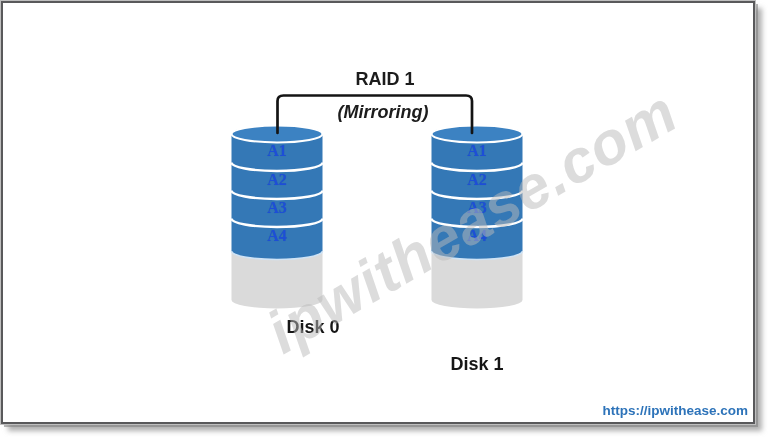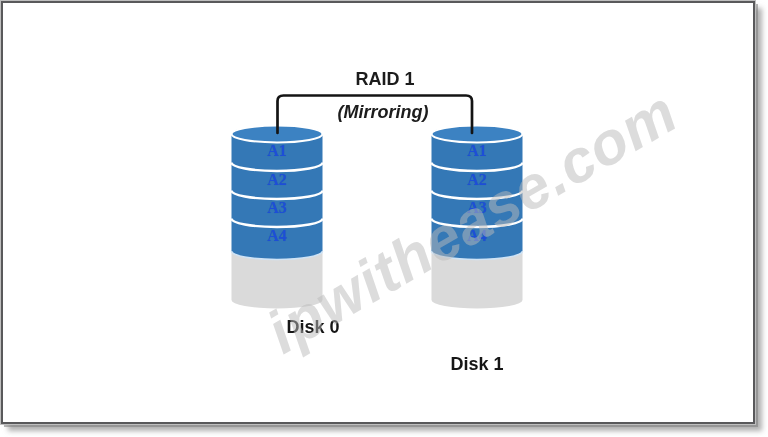--- a/index.html
+++ b/index.html
@@ -110,14 +110,15 @@
   <div class="block-label" style="left:477px; top:151px;">A1</div>
   <div class="block-label" style="left:477px; top:179.5px;">A2</div>
   <div class="block-label" style="left:477px; top:207.5px;">A3</div>
   <div class="block-label" style="left:477px; top:235.5px;">A4</div>
 
   <div class="disk-label" style="left:277px; top:317px;margin-left:36px;">Disk 0</div>
   <div class="disk-label" style="left:477px; top:316px;margin-top:38px;">Disk 1</div>
 
   <div class="watermark">ipwithease.com</div>
 
+  <div class="footer-link">https://ipwithease.com</div>
 
 </div>
 
 </body></html>

